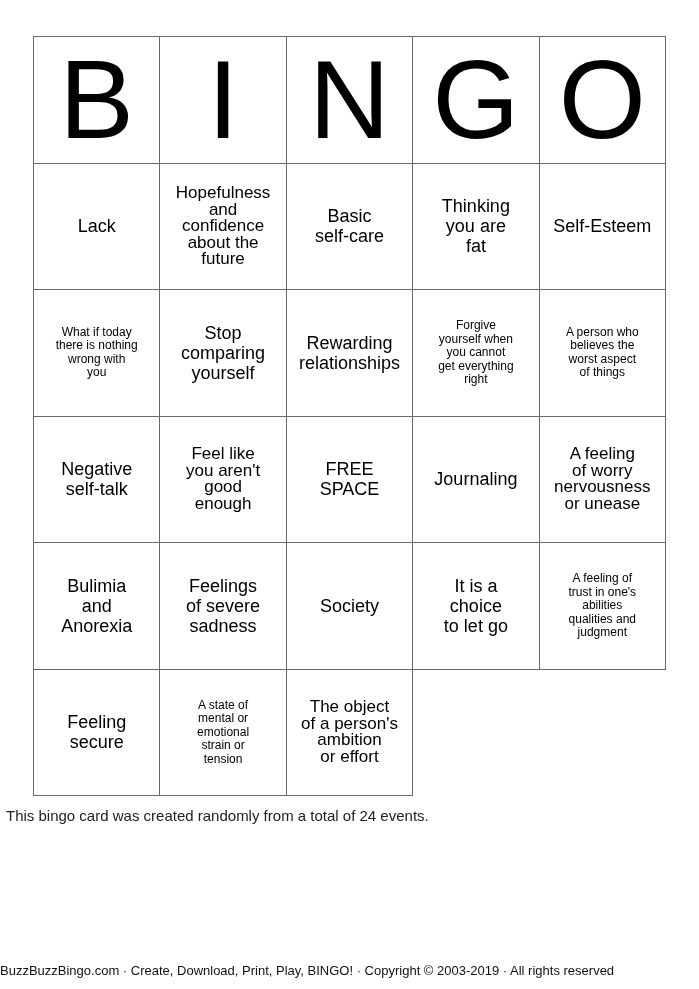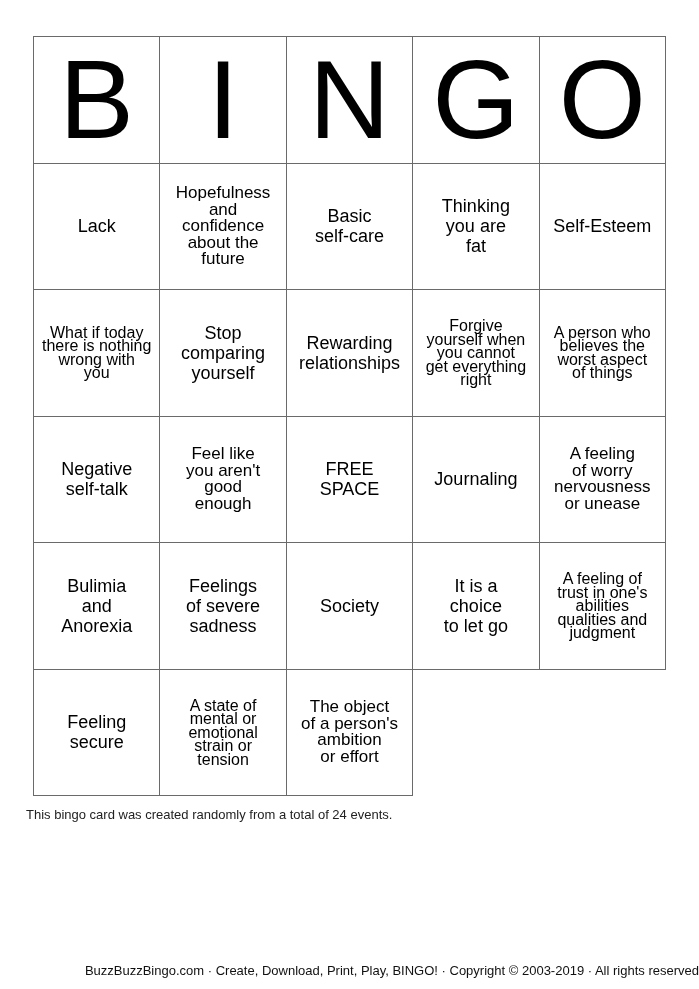--- a/index.html
+++ b/index.html
@@ -14,27 +14,27 @@
       box-sizing: border-box;
     }
     .cell {
       border-right: 1px solid #6a6a6a; border-bottom: 1px solid #6a6a6a;
       display: flex; align-items: center; justify-content: center;
       text-align: center; box-sizing: border-box; padding: 0 6px;
       white-space: pre-line;
     }
     .head { font-size: 112px; line-height: 1; }
     .lg { font-size: 18px; line-height: 20px; }
-    .sm { font-size: 16px; line-height: 13.5px; }
+    .sm { font-size: 12px; line-height: 13.5px; }
     .md { font-size: 17px; line-height: 16.5px; }
     .note {
-      position: absolute; left: 26px; top: 807px; font-size: 13px; color: #222;
+      position: absolute; left: 6px; top: 807px; font-size: 15px; color: #222;
     }
     .footer {
-      position: absolute; left: 0; right: 0; top: 963px; text-align: right;
+      position: absolute; left: 0; right: 0; top: 963px; text-align: left;
       font-size: 13px; color: #111;
     }
   </style>
 </head>
 <body>
 
 <div class="card">
   <div class="cell head">B</div>
   <div class="cell head">I</div>
   <div class="cell head">N</div>

